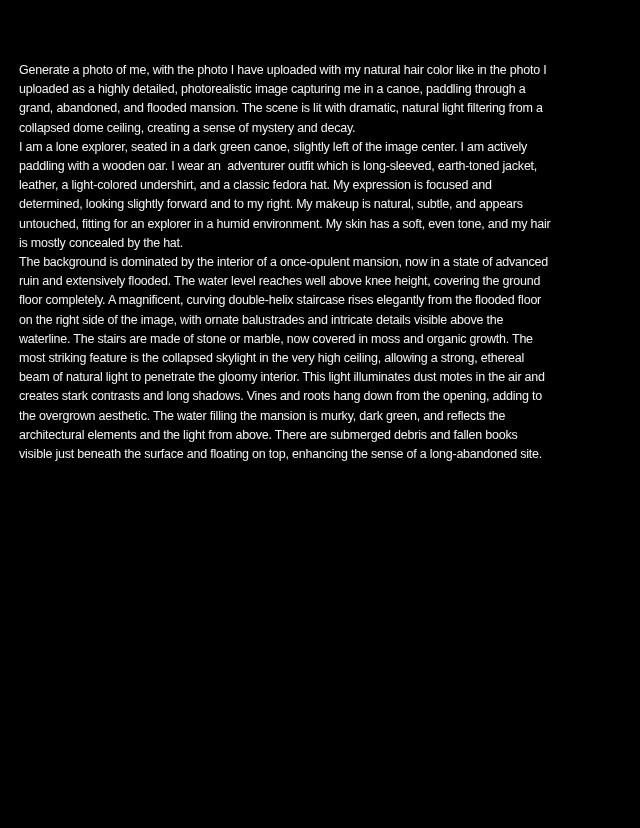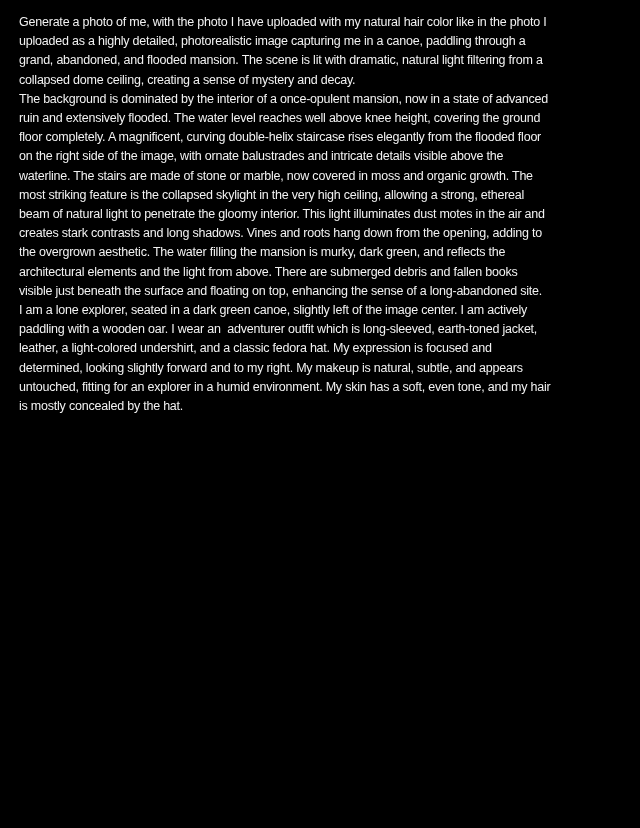--- a/index.html
+++ b/index.html
@@ -11,20 +11,21 @@
     width: 640px;
     height: 828px;
     background: var(--bg);
     overflow: hidden;
   }
   .screen {
     position: relative;
     width: 640px;
     height: 700px;
     background: var(--bg);
+    margin-top: 48px;
   }
   .prompt-text {
     position: absolute;
     top: 13px;
     left: 19px;
     width: 604px;
     font-family: "Liberation Sans", sans-serif;
     font-size: 12.5px;
     font-weight: 400;
     letter-spacing: -0.22px;
@@ -38,31 +39,31 @@
 </style>
 </head>
 <body>
 
 <div class="screen">
   <div class="prompt-text">
     <p>Generate a photo of me, with the photo I have uploaded with my natural hair color like in the photo I
 uploaded as a highly detailed, photorealistic image capturing me in a canoe, paddling through a
 grand, abandoned, and flooded mansion. The scene is lit with dramatic, natural light filtering from a
 collapsed dome ceiling, creating a sense of mystery and decay.</p>
+    <p>I am a lone explorer, seated in a dark green canoe, slightly left of the image center. I am actively
+paddling with a wooden oar. I wear an  adventurer outfit which is long-sleeved, earth-toned jacket,
+leather, a light-colored undershirt, and a classic fedora hat. My expression is focused and
+determined, looking slightly forward and to my right. My makeup is natural, subtle, and appears
+untouched, fitting for an explorer in a humid environment. My skin has a soft, even tone, and my hair
+is mostly concealed by the hat.</p>
     <p>The background is dominated by the interior of a once-opulent mansion, now in a state of advanced
 ruin and extensively flooded. The water level reaches well above knee height, covering the ground
 floor completely. A magnificent, curving double-helix staircase rises elegantly from the flooded floor
 on the right side of the image, with ornate balustrades and intricate details visible above the
 waterline. The stairs are made of stone or marble, now covered in moss and organic growth. The
 most striking feature is the collapsed skylight in the very high ceiling, allowing a strong, ethereal
 beam of natural light to penetrate the gloomy interior. This light illuminates dust motes in the air and
 creates stark contrasts and long shadows. Vines and roots hang down from the opening, adding to
 the overgrown aesthetic. The water filling the mansion is murky, dark green, and reflects the
 architectural elements and the light from above. There are submerged debris and fallen books
 visible just beneath the surface and floating on top, enhancing the sense of a long-abandoned site.</p>
-    <p>I am a lone explorer, seated in a dark green canoe, slightly left of the image center. I am actively
-paddling with a wooden oar. I wear an  adventurer outfit which is long-sleeved, earth-toned jacket,
-leather, a light-colored undershirt, and a classic fedora hat. My expression is focused and
-determined, looking slightly forward and to my right. My makeup is natural, subtle, and appears
-untouched, fitting for an explorer in a humid environment. My skin has a soft, even tone, and my hair
-is mostly concealed by the hat.</p>
   </div>
 </div>
 
 </body></html>

